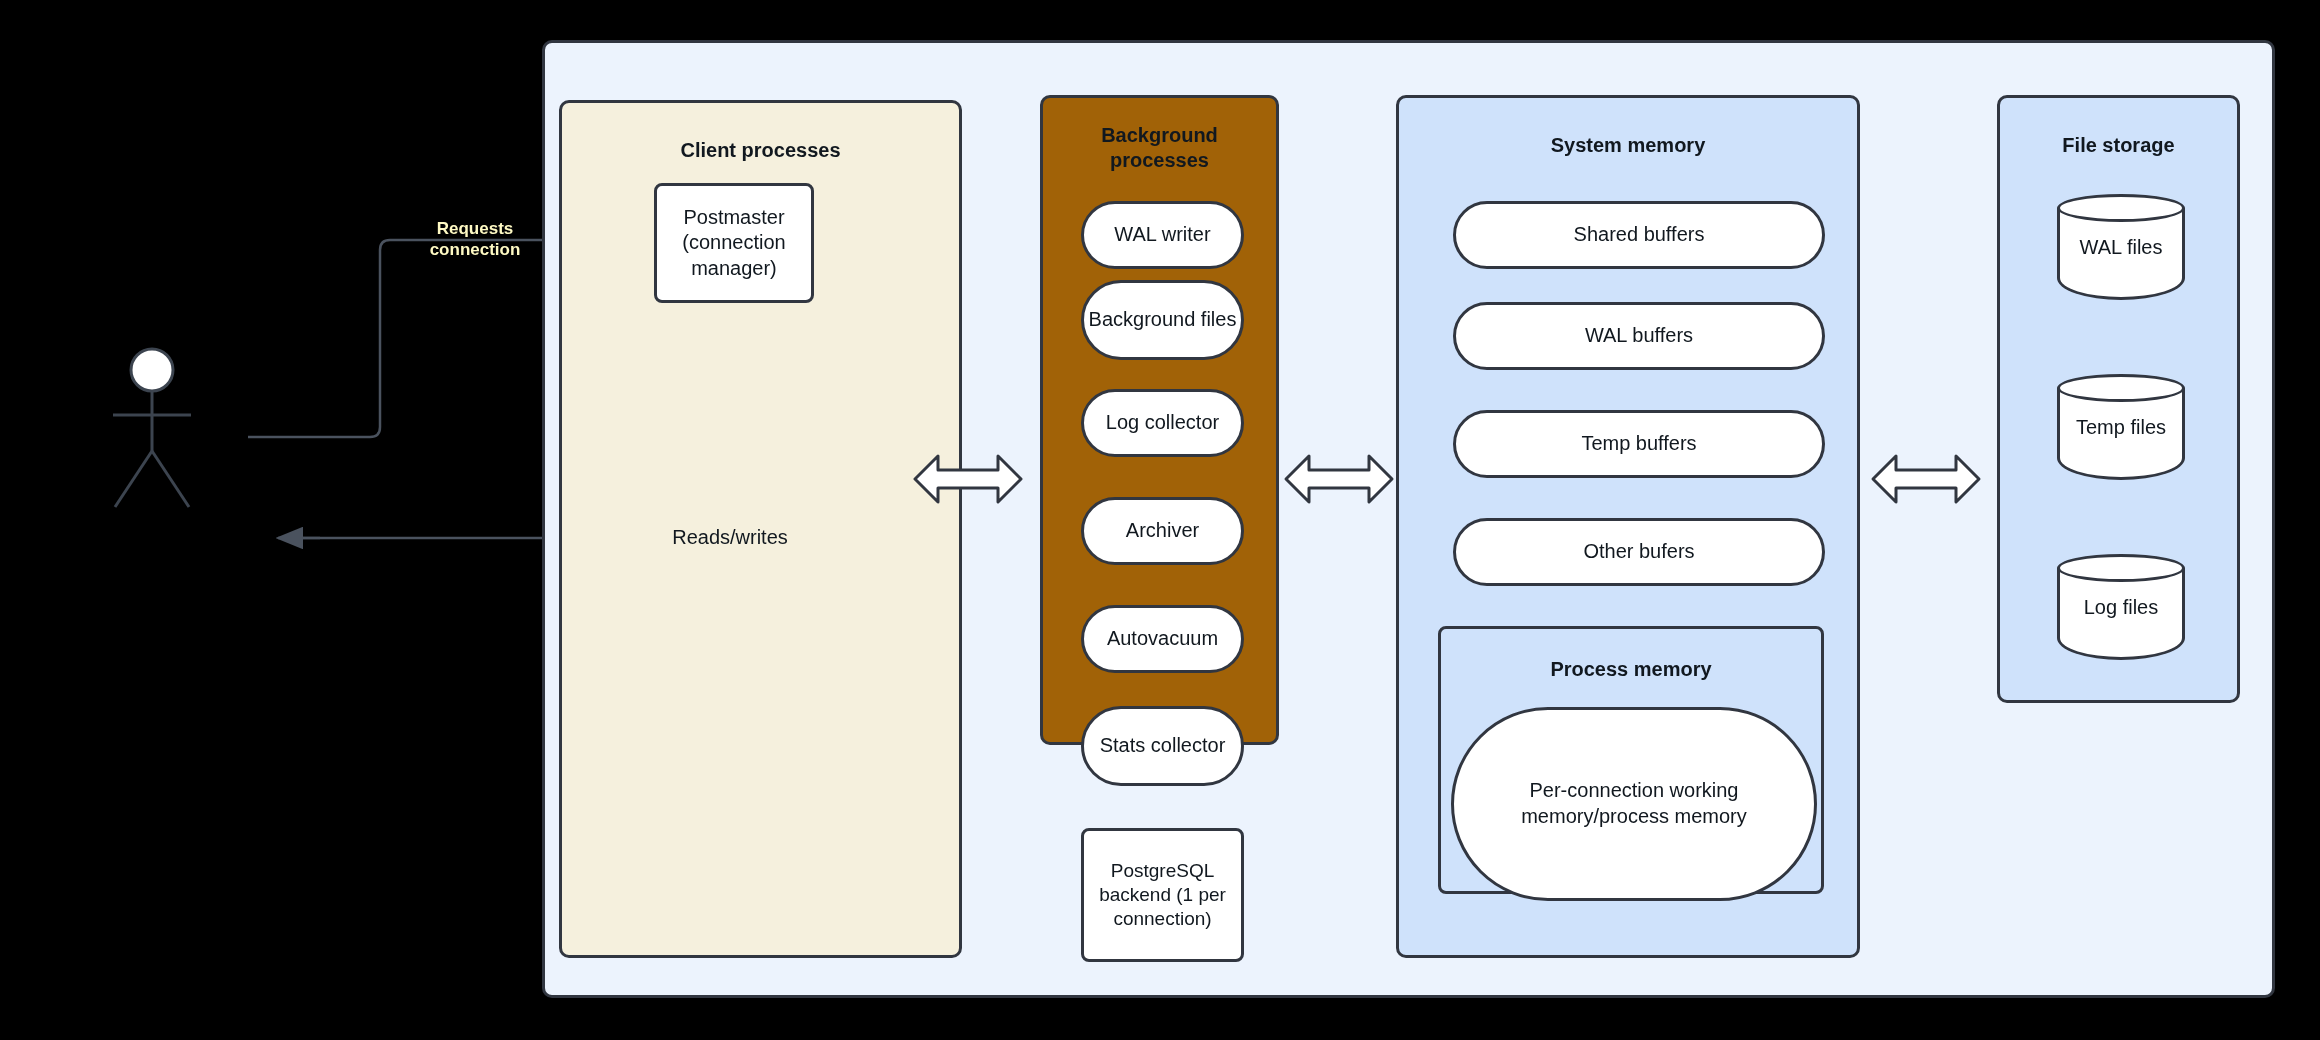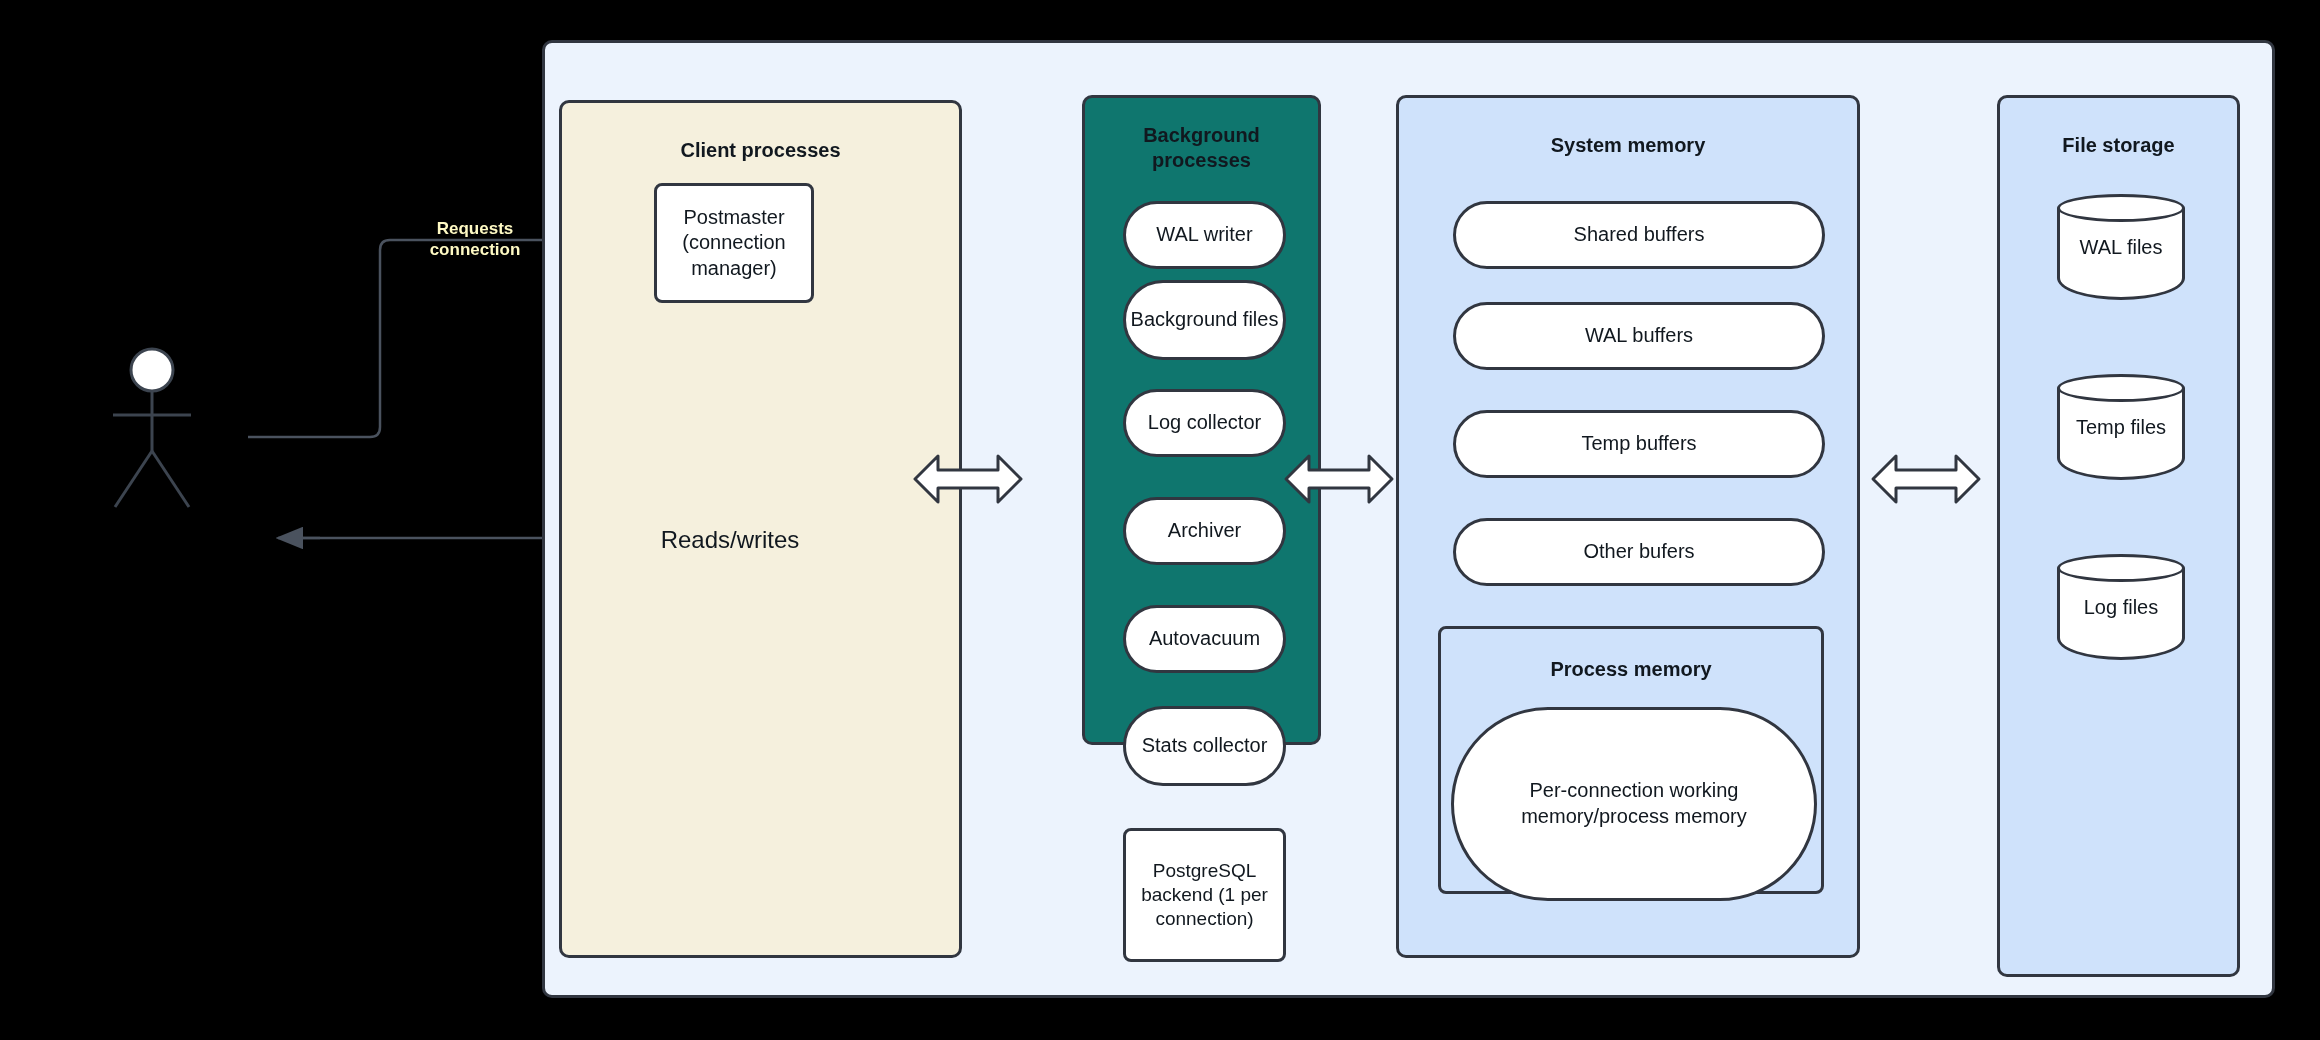--- a/index.html
+++ b/index.html
@@ -48,35 +48,34 @@
     top: 100px;
     width: 403px;
     height: 858px;
     background: #f5f0dd;
   }
   .panel-background {
     left: 1040px;
     top: 95px;
     width: 239px;
     height: 650px;
-    background: #0f766e;
-    margin-left: 42px;
+    background: #a16207;
   }
   .panel-system {
     left: 1396px;
     top: 95px;
     width: 464px;
     height: 863px;
     background: #cfe2fb;
   }
   .panel-storage {
     left: 1997px;
     top: 95px;
     width: 243px;
-    height: 882px;
+    height: 608px;
     background: #cfe2fb;
   }
 
   .panel-title {
     position: absolute;
     left: 0;
     width: 100%;
     text-align: center;
     font-weight: bold;
     font-size: 20px;
@@ -241,21 +240,21 @@
     top: 218px;
     width: 120px;
   }
   .edge-label-reads {
     left: 640px;
     top: 525px;
     width: 180px;
     background: #f5f0dd;
     color: #11181f;
     font-weight: normal;
-    font-size: 24px;
+    font-size: 20px;
   }
 </style>
 </head>
 <body>
 
 <div id="stage">
 
   <div class="actor">
     <svg viewBox="0 0 110 180" xmlns="http://www.w3.org/2000/svg">
       <circle cx="42" cy="25" r="21" fill="#ffffff" stroke="#3c444f" stroke-width="3"></circle>

